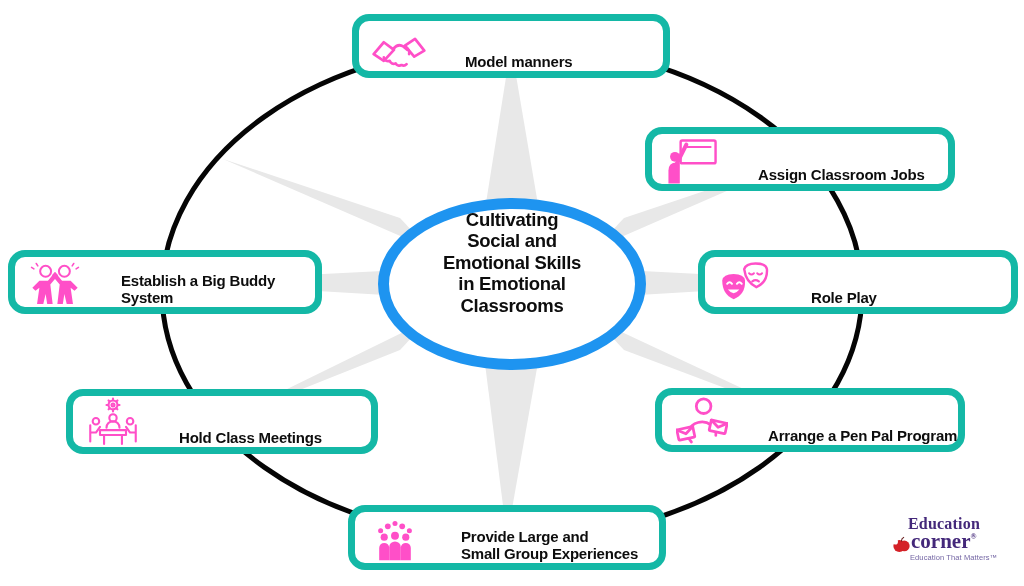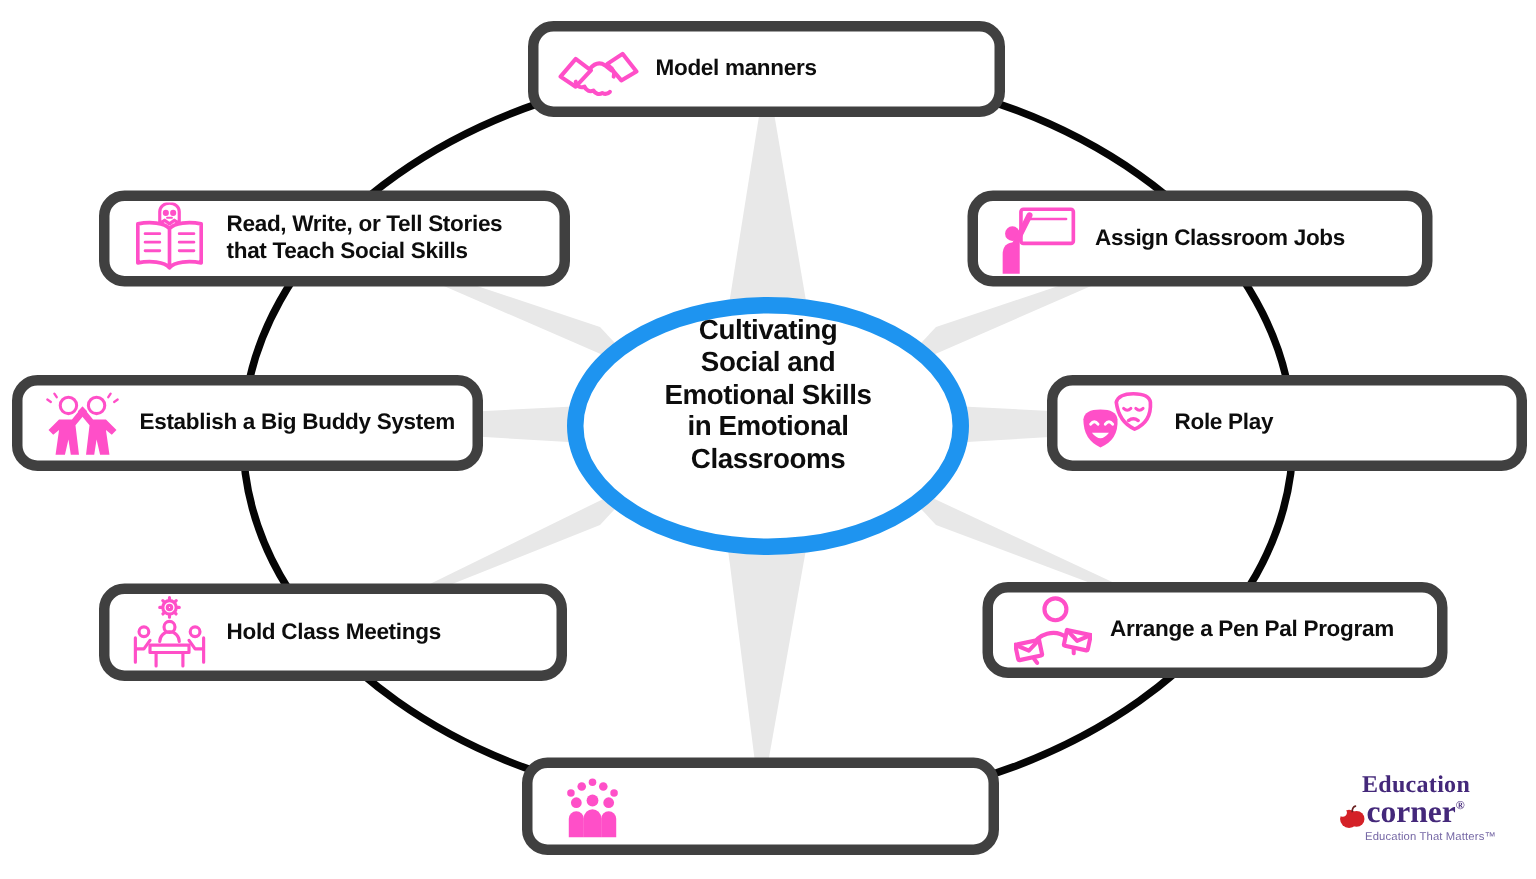--- a/index.html
+++ b/index.html
@@ -1,20 +1,20 @@
 <!DOCTYPE html>
 <html><head>
 <meta charset="utf-8">
 <style>
   html,body{margin:0;padding:0;background:#ffffff;}
   .canvas{position:relative;width:1024px;height:586px;background:#ffffff;overflow:hidden;
           font-family:"Liberation Sans", sans-serif;}
   .bg-svg{position:absolute;left:0;top:0;z-index:0;}
-  .node{position:absolute;z-index:2;background:#ffffff;border:7px solid #404040;border-radius:17px;
-        box-sizing:border-box;display:flex;align-items:center;}
+  .node{position:absolute;z-index:2;background:#ffffff;border:7px solid #14b8a6;border-radius:17px;
+        box-sizing:border-box;display:flex;align-items:flex-end;gap:28px;}
   .node .icon{width:56px;flex-shrink:0;display:flex;align-items:center;justify-content:center;
               margin-left:12px;margin-right:10px;}
   .node .label{font-weight:700;font-size:15px;letter-spacing:-0.2px;line-height:1.18;color:#0d0d0d;}
   .node .label span{display:block;}
   
   .n-top{left:352px;top:14px;width:318px;height:64px;}
   .n-tr{left:645px;top:127px;width:310px;height:64px;}
   .n-right{left:698px;top:250px;width:320px;height:64px;}
   .n-br{left:655px;top:388px;width:310px;height:64px;}
   .n-bottom{left:348px;top:505px;width:318px;height:65px;}
@@ -141,20 +141,24 @@
           <circle cx="52" cy="15" r="3.5"></circle>
           <circle cx="32" cy="5" r="3.5"></circle>
         <circle cx="17" cy="24" r="5"></circle>
         <path d="M10,56 v-17 a7,7 0 0 1 14,0 v17 z"></path>
         <circle cx="32" cy="22" r="5.5"></circle>
         <path d="M24,56 v-18 a8,8 0 0 1 16,0 v18 z"></path>
         <circle cx="47" cy="24" r="5"></circle>
         <path d="M40,56 v-17 a7,7 0 0 1 14,0 v17 z"></path>
       </svg>
     </div>
+    <div class="label">
+      <span>Provide Large and</span>
+      <span>Small Group Experiences</span>
+    </div>
   </div>
 
   <div class="node n-bl">
     <div class="icon">
       <svg width="52" height="50" viewBox="0 0 64 60" fill="none" stroke="#ff4fc8" stroke-width="2.6" stroke-linejoin="round" stroke-linecap="round">
         <circle cx="32" cy="9" r="5.5"></circle>
         <circle cx="32" cy="9" r="1.8"></circle>
         <path d="M32,1 v2 M32,15 v2 M24,9 h2 M38,9 h2 M26.5,3.5 l1.4,1.4 M36,13 l1.4,1.4 M37.5,3.5 l-1.4,1.4 M28,13 l-1.4,1.4"></path>
         <circle cx="32" cy="25" r="4.5"></circle>
         <path d="M24,37 a8,8 0 0 1 16,0"></path>
@@ -183,36 +187,20 @@
           <path d="M8,3 l2,3 M2,8 l3,2 M56,3 l-2,3 M62,8 l-3,2"></path>
         </g>
       </svg>
     </div>
     <div class="label">
       <span>Establish a Big Buddy System</span>
       <span></span>
     </div>
   </div>
 
-  <div class="node n-tl">
-    <div class="icon">
-      <svg width="52" height="48" viewBox="0 0 64 56" fill="none" stroke="#ff4fc8" stroke-width="3" stroke-linejoin="round" stroke-linecap="round">
-        <path d="M24,16 V6 a8,7 0 0 1 16,0 V16 l-4,-3 -4,3 -4,-3 z" fill="#ffffff" stroke-width="2.6"></path>
-        <circle cx="29" cy="7" r="1" fill="#ff4fc8"></circle>
-          <circle cx="35" cy="7" r="1" fill="#ff4fc8"></circle>
-        <path d="M30,11 h4" stroke-width="1.6"></path>
-        <path d="M32,20 C28,15 16,14 6,16 V48 C16,46 28,47 32,52 C36,47 48,46 58,48 V16 C48,14 36,15 32,20 V52" fill="#ffffff"></path>
-        <path d="M12,24 h12 M12,31 h12 M12,38 h12 M40,24 h12 M40,31 h12 M40,38 h12" stroke-width="2.4"></path>
-      </svg>
-    </div>
-    <div class="label">
-      <span>Read, Write, or Tell Stories</span>
-      <span>that Teach Social Skills</span>
-    </div>
-  </div>
 
   <div class="logo">
     <div class="l1">Education</div>
     <div class="l2">
       <svg width="17" height="17" viewBox="0 0 24 24">
         <circle cx="9" cy="14" r="8.5" fill="#d42127"></circle>
         <circle cx="16" cy="14" r="7.5" fill="#d42127"></circle>
         <circle cx="3" cy="8" r="4" fill="#ffffff"></circle>
         <path d="M12,7 q0,-4 3,-5" stroke="#6a2020" stroke-width="1.6" fill="none" stroke-linecap="round"></path>
       </svg>

